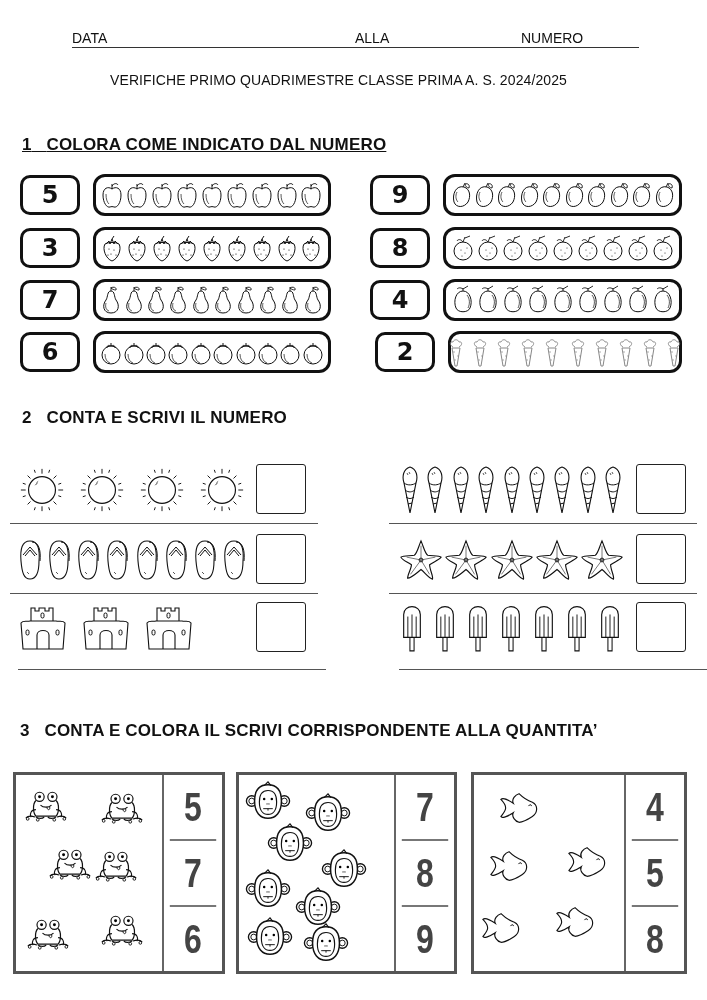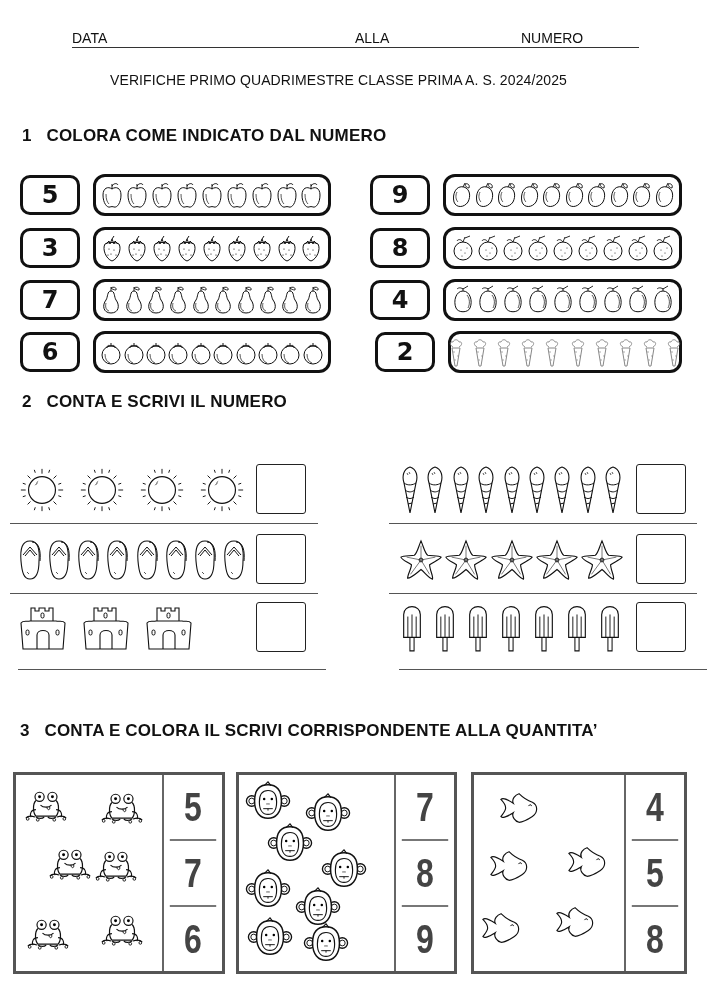--- a/index.html
+++ b/index.html
@@ -145,21 +145,21 @@
       </symbol>
   </defs>
 </svg>
 
 <span class="abs hdr-label" style="left:72px;">DATA</span>
 <span class="abs hdr-label" style="left:355px;">ALLA</span>
 <span class="abs hdr-label" style="left:521px;">NUMERO</span>
 <div class="abs hdr-line"></div>
 <div class="abs subtitle">VERIFICHE PRIMO QUADRIMESTRE CLASSE PRIMA A. S. 2024/2025</div>
 
-<div class="abs sec-title" style="left:22px;top:126px;">
+<div class="abs sec-title" style="left:22px;top:135px;text-decoration:underline;">
   <span>1</span>&nbsp;&nbsp;
   <span>COLORA COME INDICATO DAL NUMERO</span>
 </div>
 
 <div id="s1-left">
     <div class="abs numbox" style="left: 20px; top: 175px;">5</div>
     <div class="abs fruitbox" style="left: 93px; top: 174px; width: 238px;">
       <span class="fruit">
         <svg width="22" height="30">
           <use href="#s-apple" width="22" height="30"></use>
@@ -560,21 +560,21 @@
         </svg>
       </span>
       <span class="fruit">
         <svg width="22" height="30">
           <use href="#s-carrot" width="22" height="30"></use>
         </svg>
       </span>
     </div>
   </div>
 
-<div class="abs sec-title" style="left:22px;top:392px;">
+<div class="abs sec-title" style="left:22px;top:408px;">
   <span>2</span>&nbsp;&nbsp;
   <span>CONTA E SCRIVI IL NUMERO</span>
 </div>
 <div id="s2">
     <div class="abs row2" style="left: 18px; top: 462px; width: 228px; height: 56px; justify-content: space-between;">
       <span class="item2">
         <svg width="48" height="48">
           <use href="#s-sun" width="48" height="48"></use>
         </svg>
       </span>

